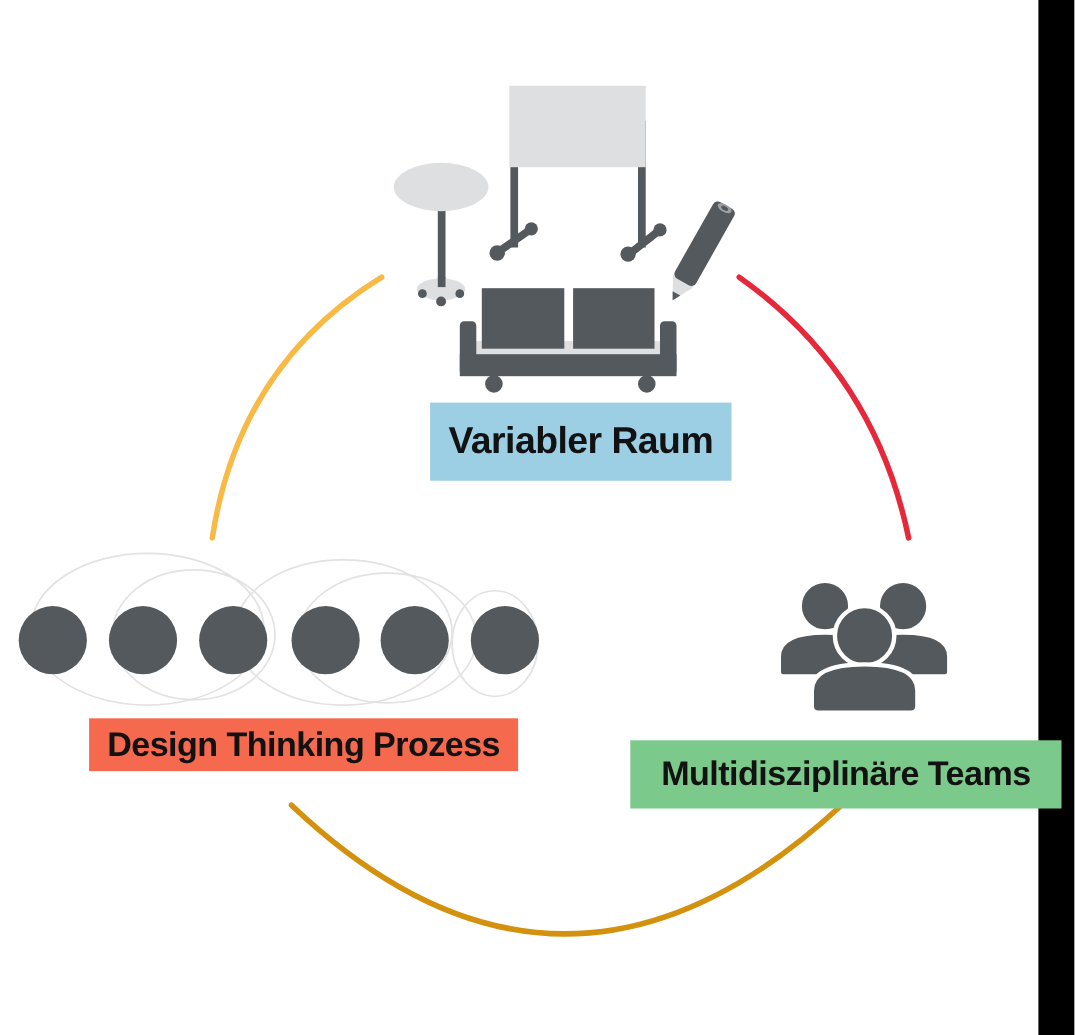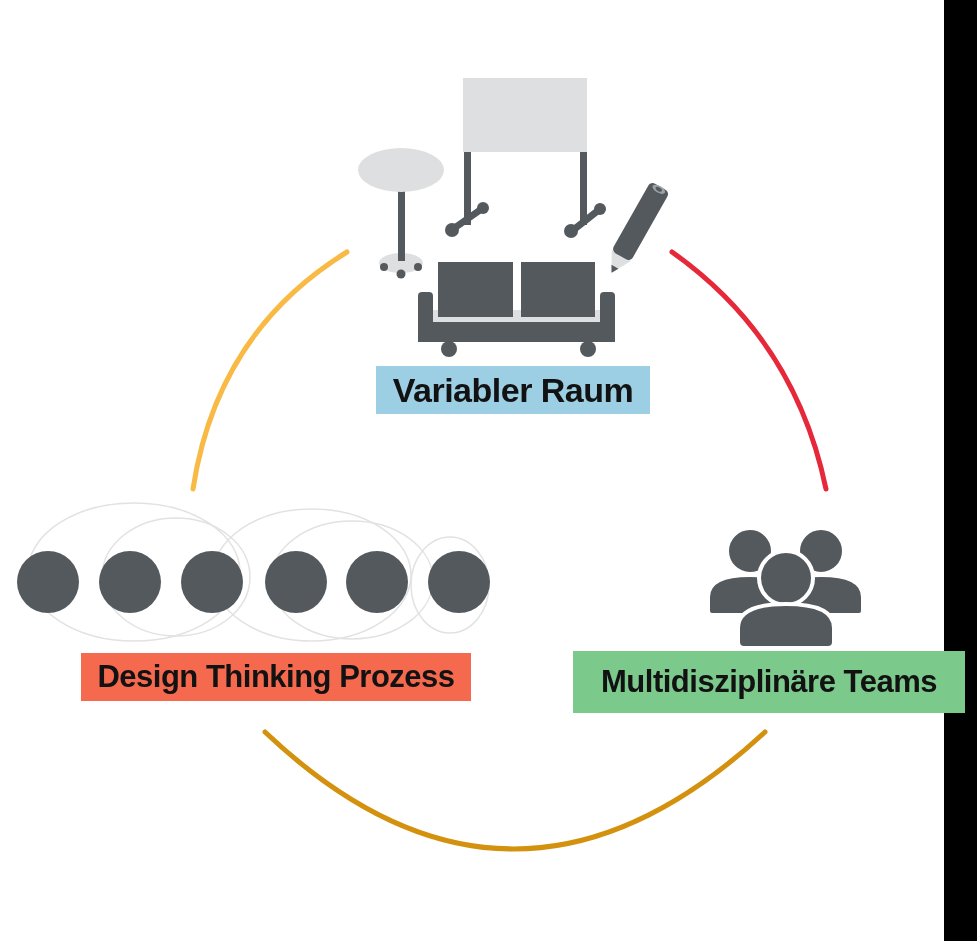--- a/index.html
+++ b/index.html
@@ -8,21 +8,21 @@
     font-family:"Liberation Sans", sans-serif;
   }
   .black-bar{
     position:absolute;top:0;right:0;width:33px;height:941px;background:#000;z-index:1;
   }
   svg.diagram{position:absolute;left:0;top:0;z-index:2;}
   .node-label{
     position:absolute;z-index:3;display:flex;align-items:center;justify-content:center;
     font-weight:bold;color:#121212;white-space:nowrap;letter-spacing:-0.5px;
   }
-  .label-room{left:376px;top:366px;width:274px;height:48px;font-size:34px;}
+  .label-room{left:391px;top:366px;width:274px;height:71px;font-size:34px;}
   .label-process{left:81px;top:653px;width:390px;height:48px;font-size:31px;}
   .label-teams{left:573px;top:651px;width:392px;height:62px;font-size:31px;}
   .ic-dark{fill:var(--ic-dark,#54595D);}
   .ic-light{fill:var(--ic-light,#DEDFE0);}
   .ic-mid{fill:#9FA2A4;}
   .loop{fill:none;stroke:var(--ic-loop,#E2E2E2);stroke-width:1.5;}
   .arc{fill:none;stroke-width:5;stroke-linecap:round;}
   .foot{stroke:var(--ic-dark,#54595D);stroke-width:7;stroke-linecap:round;}
   .person{stroke:#ffffff;stroke-width:4;}
 </style>
@@ -110,15 +110,15 @@
         <circle class="ic-dark person" cx="0" cy="0" r="27"></circle>
         <path class="ic-dark person" d="M -48 64 L -48 50 Q -48 26 0 26 Q 48 26 48 50 L 48 64 Q 48 70 42 70 L -42 70 Q -48 70 -48 64 Z"></path>
       </g>
     </g>
   </svg>
 
   <div class="node-label label-room" style="background-color: rgb(156, 206, 228);">Variabler Raum</div>
 
   <div class="node-label label-process" style="background-color: rgb(245, 105, 78);">Design Thinking Prozess</div>
 
-  <div class="node-label label-teams" style="background-color: rgb(124, 201, 140);">Multidisziplinäre Teams</div>
+  <div class="node-label label-teams" style="background-color: rgb(124, 201, 140); margin-top: 22px;">Multidisziplinäre Teams</div>
 
 </div>
 
 </body></html>

